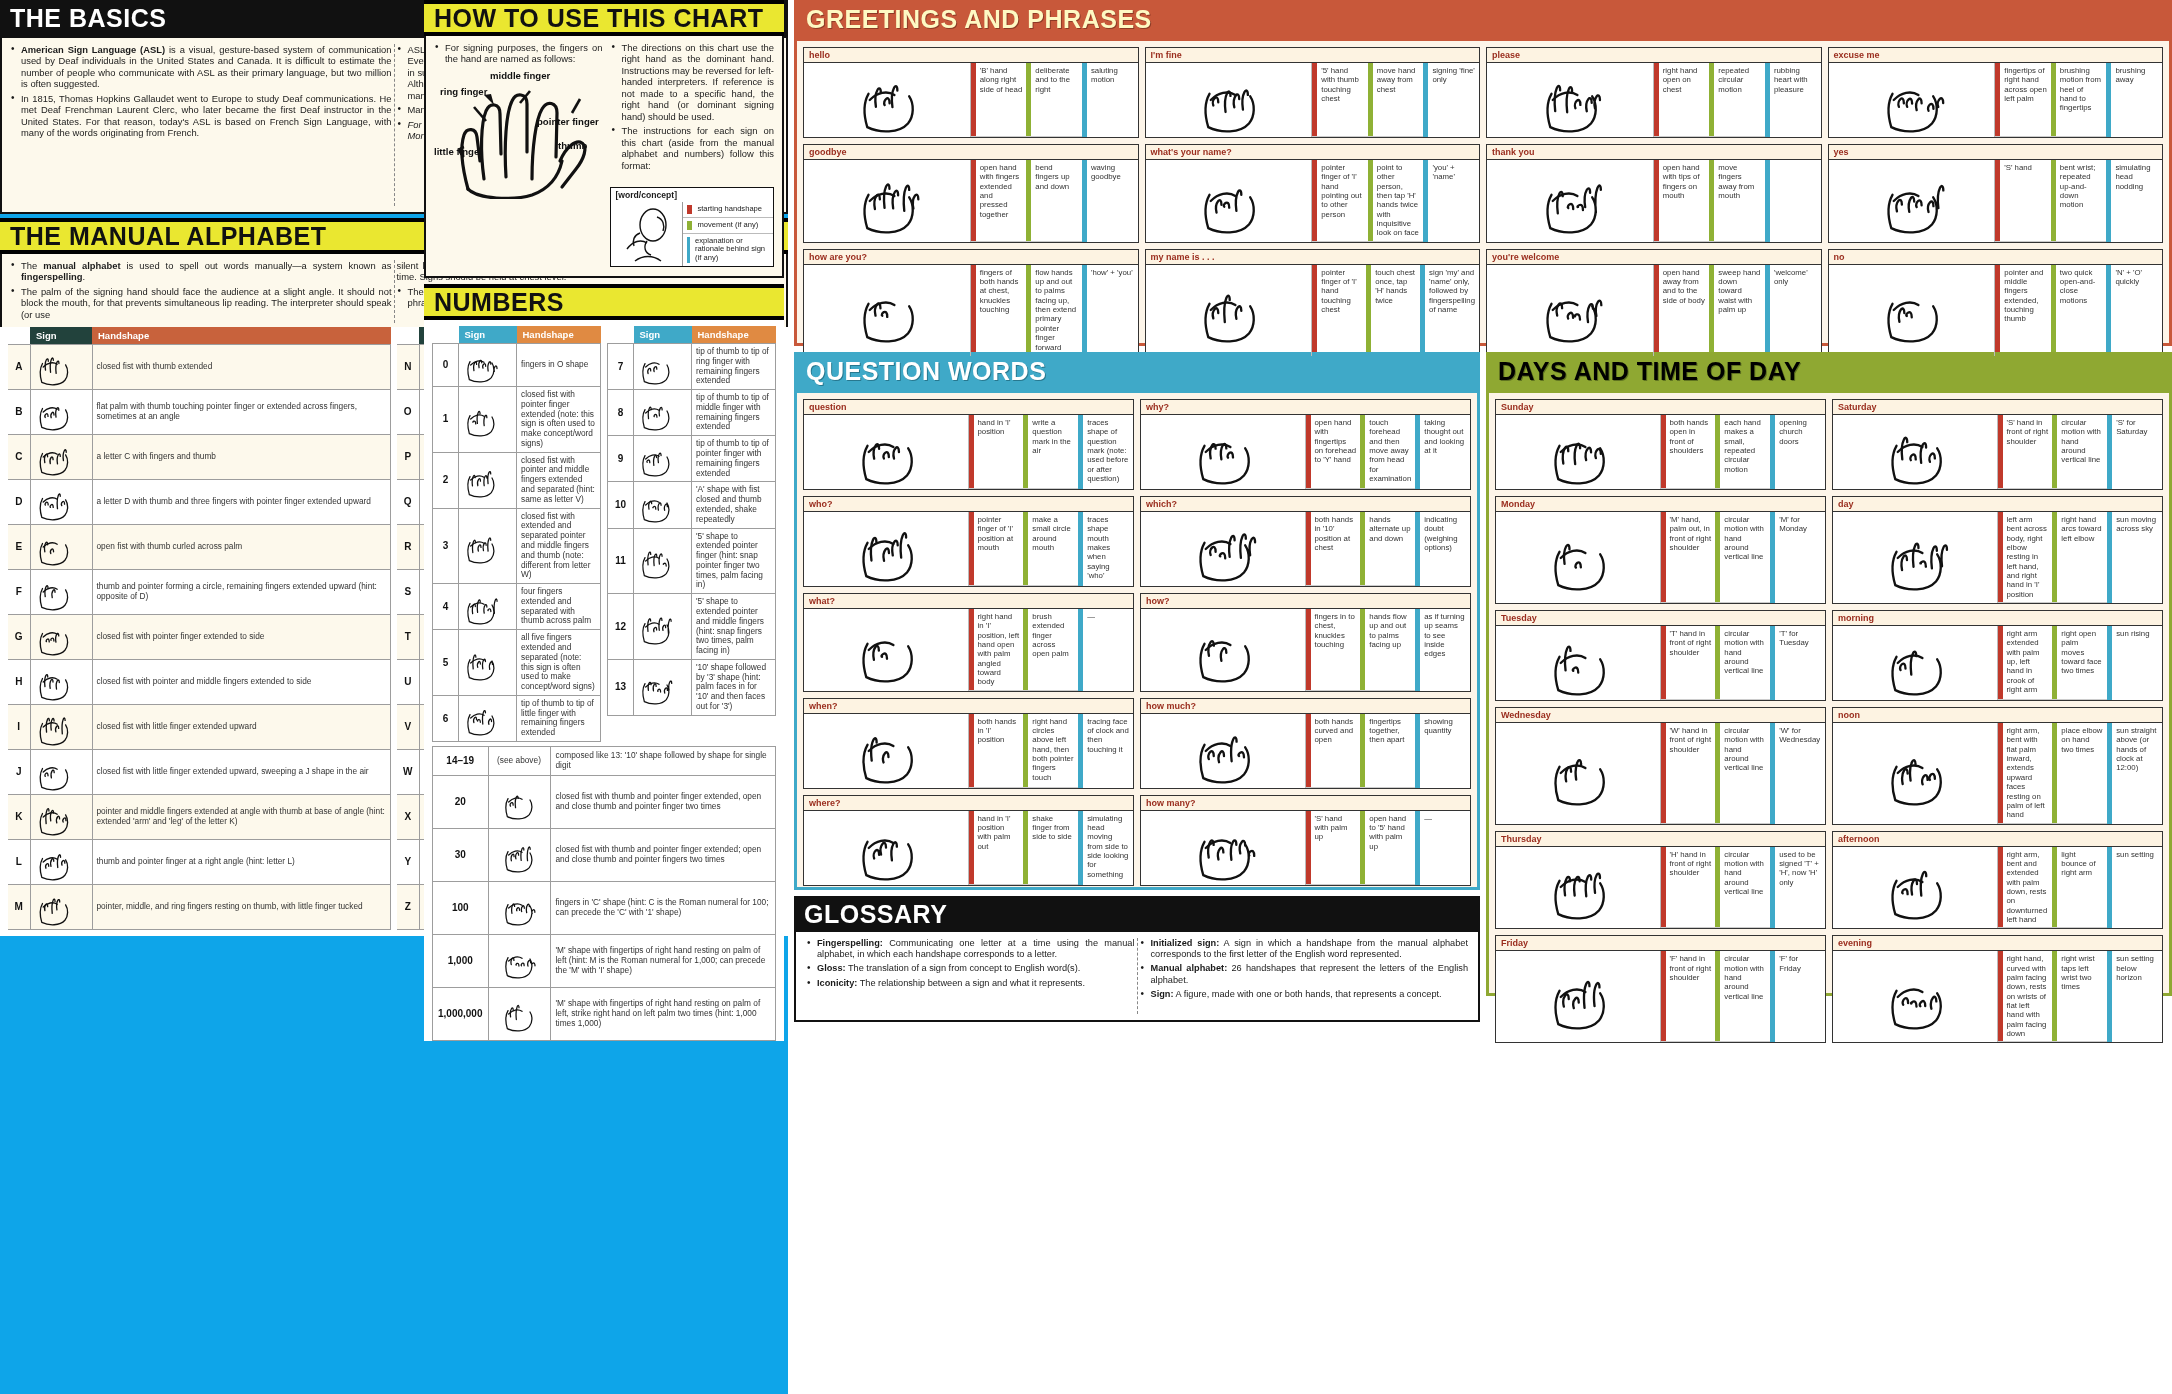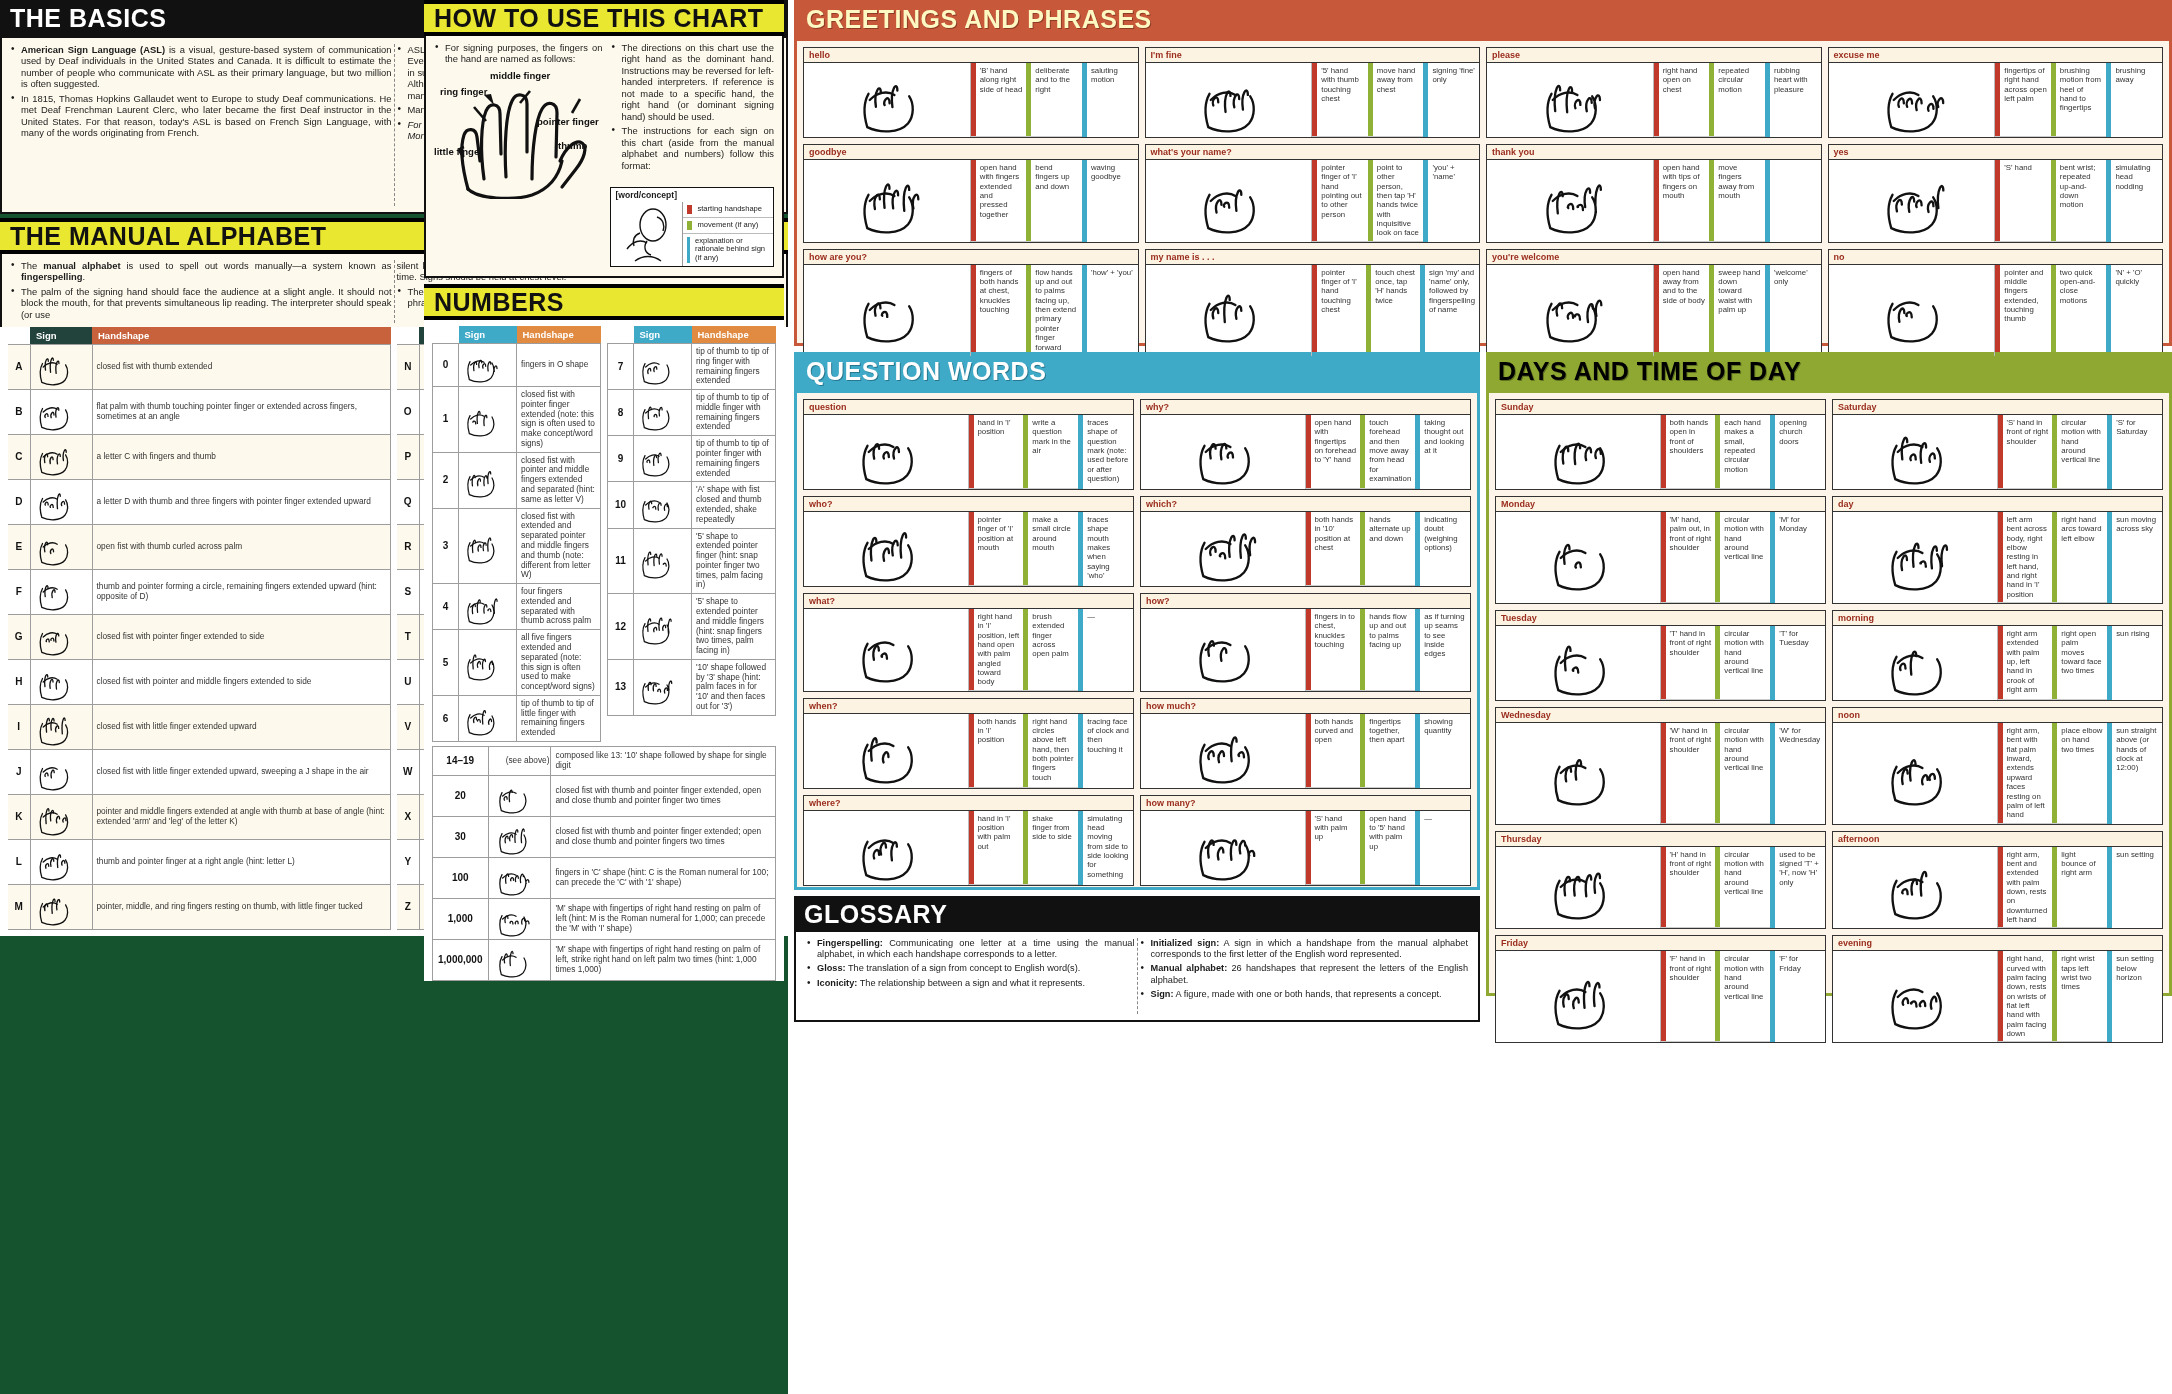--- a/index.html
+++ b/index.html
@@ -32,21 +32,21 @@
   .twocol { display:flex; gap:2px; padding:6px 8px; }
   .twocol > div { flex:1; }
   .twocol .divider { flex:0 0 1px; border-left:1px dashed #888; }
   ul.bul { list-style:none; }
   ul.bul li { position:relative; padding-left:11px; margin-bottom:3px; line-height:1.22; font-size:9.4px; text-align:justify;}
   ul.bul li:before { content:"•"; position:absolute; left:1px; top:-1px; font-size:10px; }
   b { font-weight:bold; }
   i { font-style:italic; }
 
   
-  .left { width:788px; height:1394px; background:#14532d; position:relative; }
+  .left { width:788px; height:1394px; background:#0ea5e9; position:relative; }
 
   .basics-body { height:178px; }
   .basics-body .twocol { height:100%; }
 
   .alpha-body { background:#fdf9ec; border-left:2px solid #111; border-right:2px solid #111; padding:6px 8px 4px; }
 
   
   .alpha-tables { display:flex; gap:6px; padding:0 8px 6px; background:#fff; }
   .alpha-tables > div { flex:1; }
   table.sgn { width:100%; border-collapse:collapse; }
@@ -68,21 +68,21 @@
   th.th-nsign { background:#3fa9c8; width:58px; }
   th.th-nshape{ background:#e08a42; }
   th.th-n { background:#fff; width:26px;}
   table.num td { border:1px solid #9d9d9d; font-size:8.3px; line-height:1.18; color:#333; padding:3px 4px; vertical-align:middle;}
   table.num td.n { width:26px; text-align:center; font-weight:bold; font-size:10px; color:#111; }
   table.num td.s { width:58px; text-align:center; padding:1px; }
   .bignum { padding:0 8px; }
   table.num2 { width:100%; border-collapse:collapse; }
   table.num2 td { border:1px solid #9d9d9d; font-size:8.3px; line-height:1.2; color:#333; padding:4px 5px; vertical-align:middle;}
   table.num2 td.n { width:30px; text-align:center; font-weight:bold; font-size:10px; color:#111;}
-  table.num2 td.s { width:62px; text-align:right; padding:0;}
+  table.num2 td.s { width:62px; text-align:center; padding:6px;}
 
   
   .how-body { background:#fdf9ec; border:2px solid #111; border-top:none; padding:6px 8px;}
   .how-cols { display:flex; gap:8px; }
   .how-cols > div:first-child { flex:1.03; }
   .how-cols > div:last-child { flex:1; }
   .hand-diagram { position:relative; height:130px; margin-top:4px;}
   .fl { position:absolute; font-size:9.6px; font-weight:bold; color:#111; line-height:1.05;}
   .wcbox { border:1.5px solid #111; background:#fff; margin-top:16px; }
   .wcbox .wc-title { font-size:8.6px; font-weight:bold; padding:2px 4px; }

